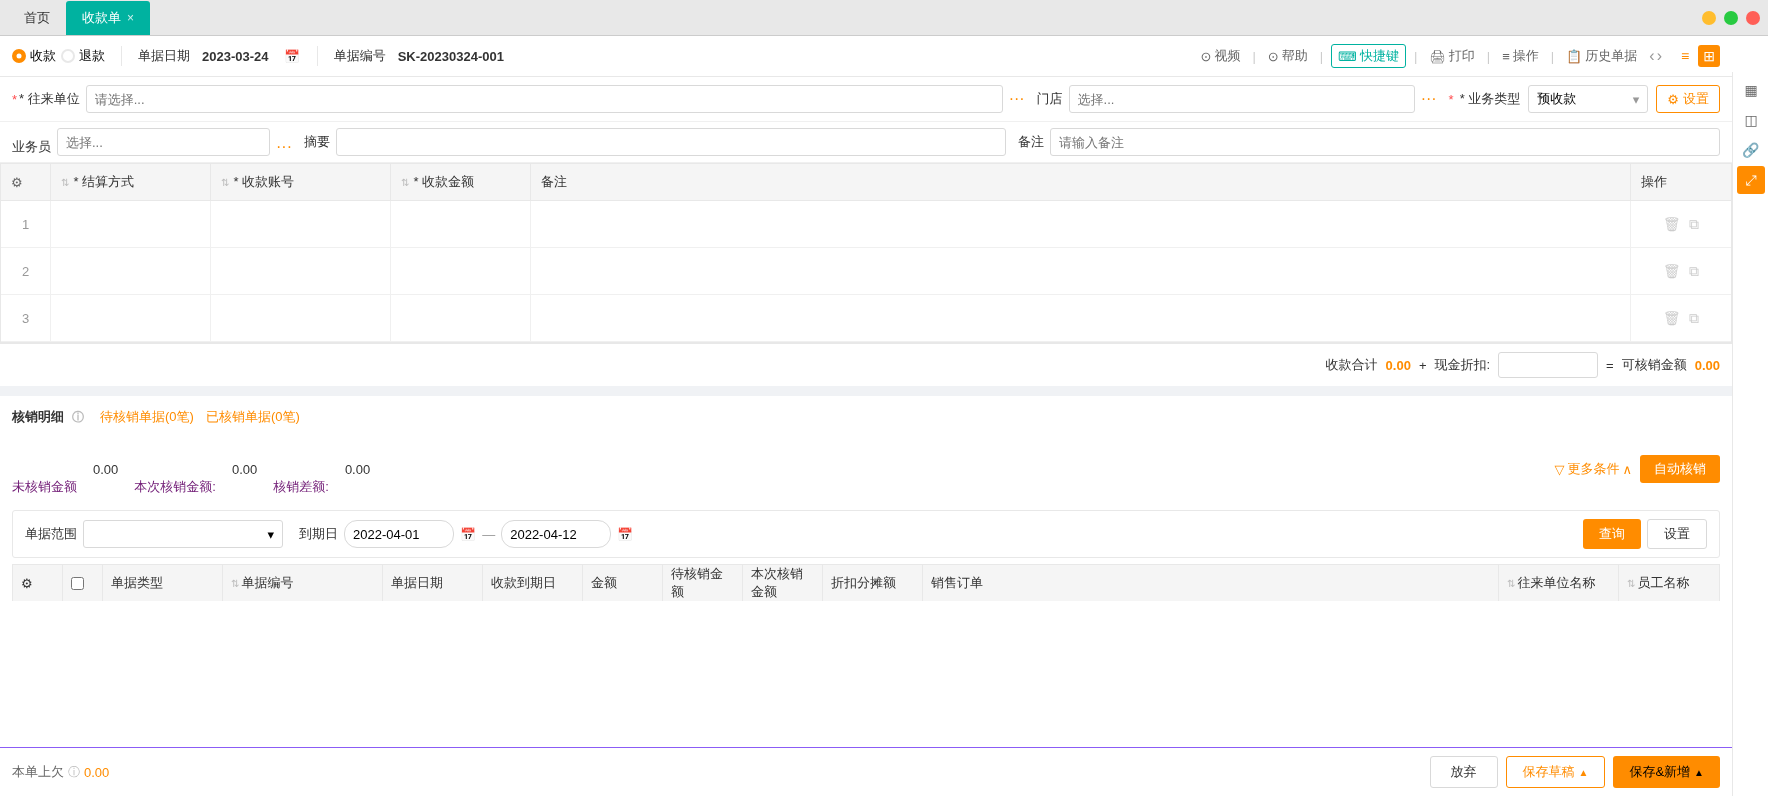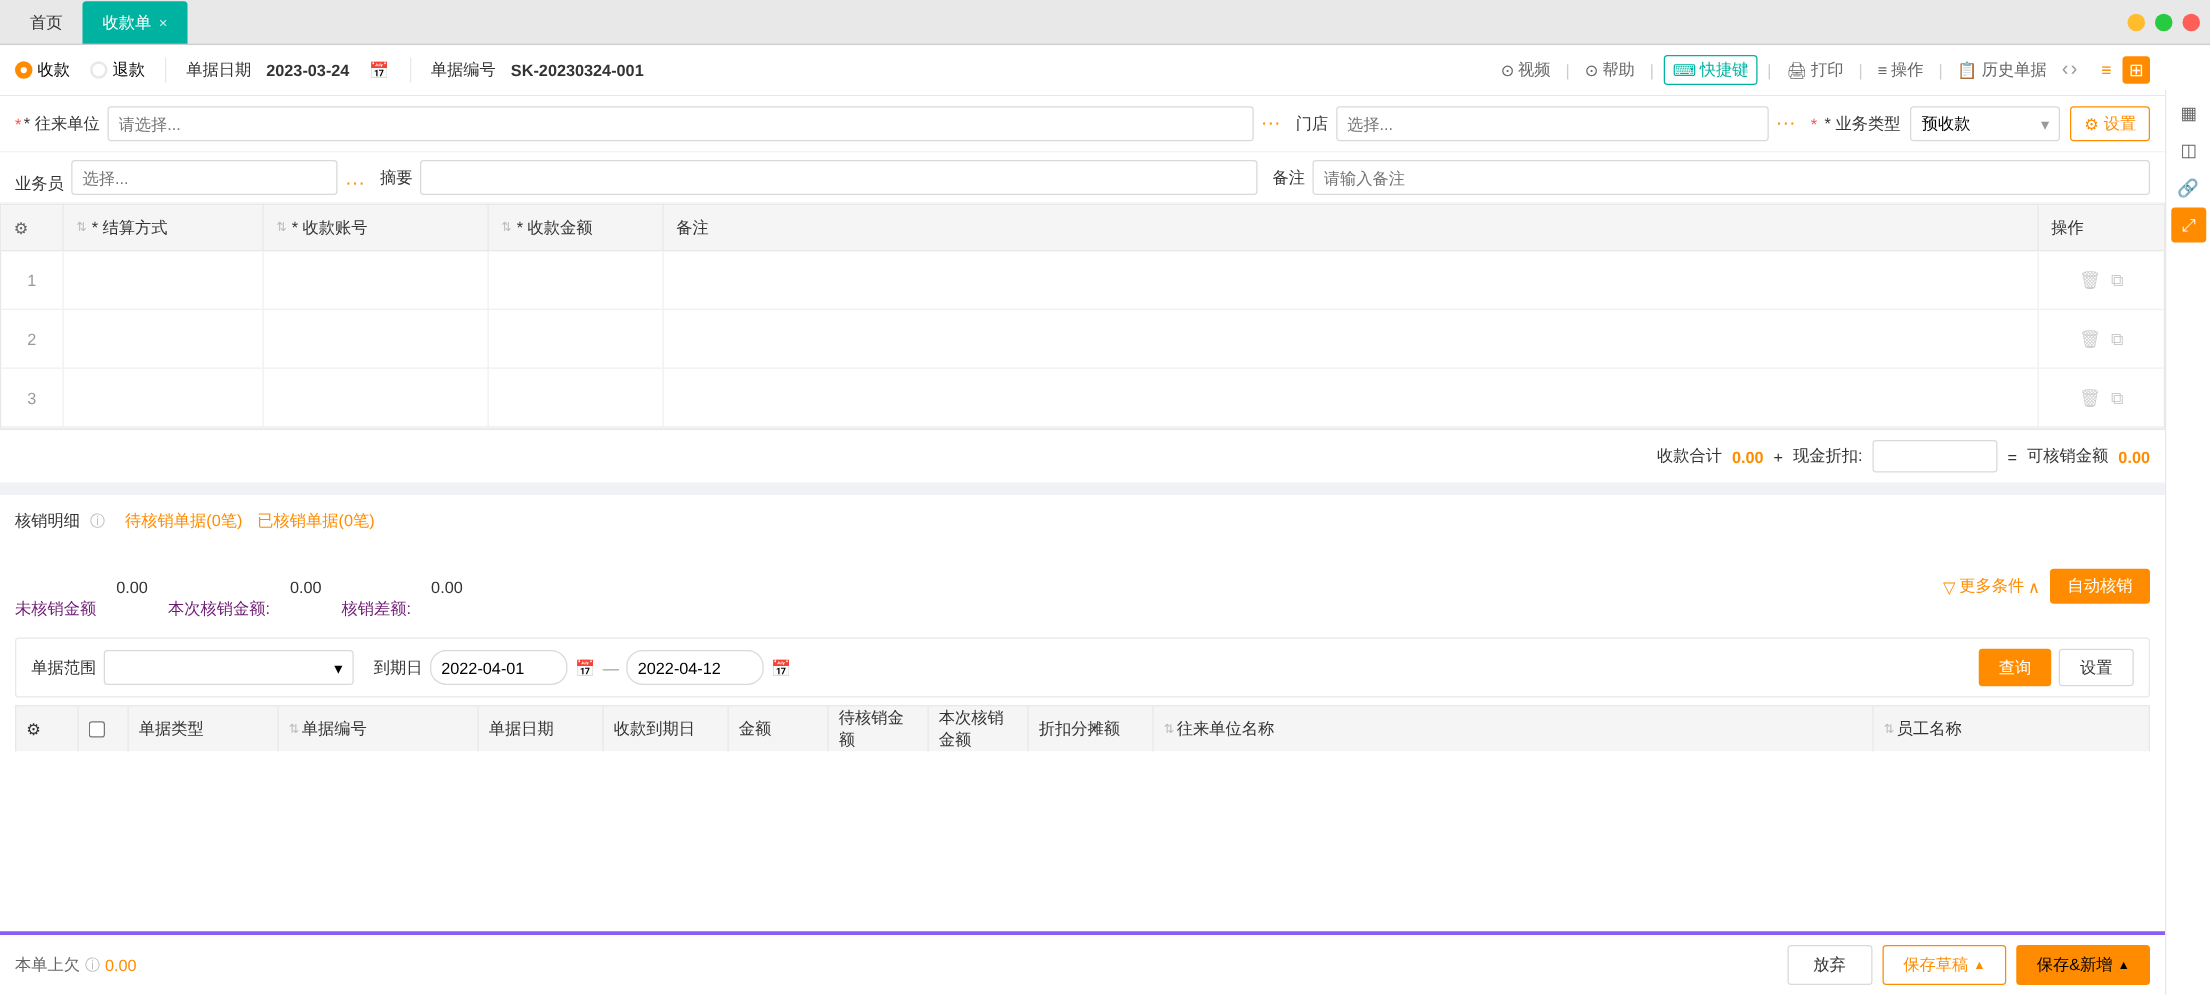--- a/index.html
+++ b/index.html
@@ -25,21 +25,21 @@
     .win-max { background: #28ca41; }
 
     
     .main-content { background: #fff; height: calc(796px - 36px); display: flex; flex-direction: column; position: relative; }
 
     
     .toolbar { 
       display: flex; align-items: center; padding: 8px 12px; border-bottom: 1px solid #e8e8e8;
       background: #fff; gap: 12px;
     }
-    .radio-group { display: flex; align-items: center; gap: 16px; text-align: right; }
+    .radio-group { display: flex; align-items: center; gap: 5px; text-align: right; }
     .radio-item { display: flex; align-items: center; gap: 4px; cursor: pointer; }
     .radio-dot { width: 14px; height: 14px; border-radius: 50%; border: 2px solid #e8e8e8; position: relative; }
     .radio-dot.active { border-color: #ff8c00; background: #ff8c00; }
     .radio-dot.active::after { content: ''; width: 5px; height: 5px; background: #fff; border-radius: 50%; position: absolute; top: 50%; left: 50%; transform: translate(-50%,-50%); }
     
     .divider-v { width: 1px; height: 20px; background: #e8e8e8; margin: 0 4px; }
     
     .field-label { color: #333; white-space: nowrap; }
     .field-value { color: #333; font-weight: bold; }
     .date-icon { color: #ff8c00; cursor: pointer; margin-left: 4px; }
@@ -121,21 +121,21 @@
     .summary-input { 
       border: 1px solid #d9d9d9; width: 100px; height: 26px; 
       padding: 2px 6px; border-radius: 3px; text-align: right;
     }
 
     
     .section-divider { height: 10px; background: #f0f2f5; }
 
     
     .reconcile-section { background: #fff; padding: 10px 12px; }
-    .reconcile-title { font-weight: normal; color: #333; font-size: 14px; display: flex; align-items: center; gap: 8px; }
+    .reconcile-title { font-weight: bold; color: #333; font-size: 14px; display: flex; align-items: center; gap: 8px; }
     .reconcile-tabs { display: flex; gap: 4px; font-size: 12px; }
     .rec-tab { color: #ff8c00; cursor: pointer; padding: 2px 4px; }
 
     .reconcile-stats { display: flex; align-items: center; gap: 16px; padding: 8px 0; color: #666; font-size: 12px; }
     .rec-label { color: #701a75; margin-top: 36px; }
     .rec-value { color: #333; }
     .filter-btn { color: #ff8c00; cursor: pointer; display: flex; align-items: center; gap: 3px; font-size: 12px; }
     .auto-btn { background: #ff8c00; color: #fff; border: none; padding: 5px 14px; border-radius: 3px; cursor: pointer; }
 
     
@@ -172,21 +172,21 @@
     .sidebar-icon { 
       width: 28px; height: 28px; display: flex; align-items: center; justify-content: center;
       cursor: pointer; color: #666; border-radius: 3px; font-size: 14px;
     }
     .sidebar-icon-active { background: #ff8c00; color: #fff; }
 
     
     .bottom-bar {
       position: absolute; bottom: 0; left: 0; right: 36px;
       display: flex; align-items: center; padding: 8px 12px; 
-      background: #fff; border-top: 3px solid #8b5cf6; gap: 8px;
+      background: #fff; border-top: 1px solid #8b5cf6; gap: 8px;
     }
     .bottom-info { color: #666; font-size: 12px; display: flex; align-items: center; gap: 4px; }
     .bottom-actions { margin-left: auto; display: flex; gap: 8px; }
     .btn-discard { border: 1px solid #d9d9d9; background: #fff; color: #333; padding: 6px 20px; border-radius: 3px; cursor: pointer; }
     .btn-save-draft { border: 1px solid #ff8c00; background: #fff; color: #ff8c00; padding: 6px 16px; border-radius: 3px; cursor: pointer; display: flex; align-items: center; gap: 4px; }
     .btn-save-new { background: #ff8c00; color: #000000; border: none; padding: 6px 16px; border-radius: 3px; cursor: pointer; display: flex; align-items: center; gap: 4px; }
     .caret { font-size: 10px; }
 
     .info-circle { color: #bbb; font-size: 12px; }
     .orange-text { color: #ff8c00; }
@@ -479,20 +479,23 @@
         <div class="bottom-th">
           <span>待核销金额</span>
         </div>
         <div class="bottom-th">
           <span>本次核销金额</span>
         </div>
         <div class="bottom-th">
           <span>折扣分摊额</span>
         </div>
         <div class="bottom-th">
+          <span>销售订单</span>
+        </div>
+        <div class="bottom-th">
           <span class="sort-icon">⇅</span>
           <span>往来单位名称</span>
         </div>
         <div class="bottom-th">
           <span class="sort-icon">⇅</span>
           <span>员工名称</span>
         </div>
       </div>
 
       <div style="height:60px;"></div>

